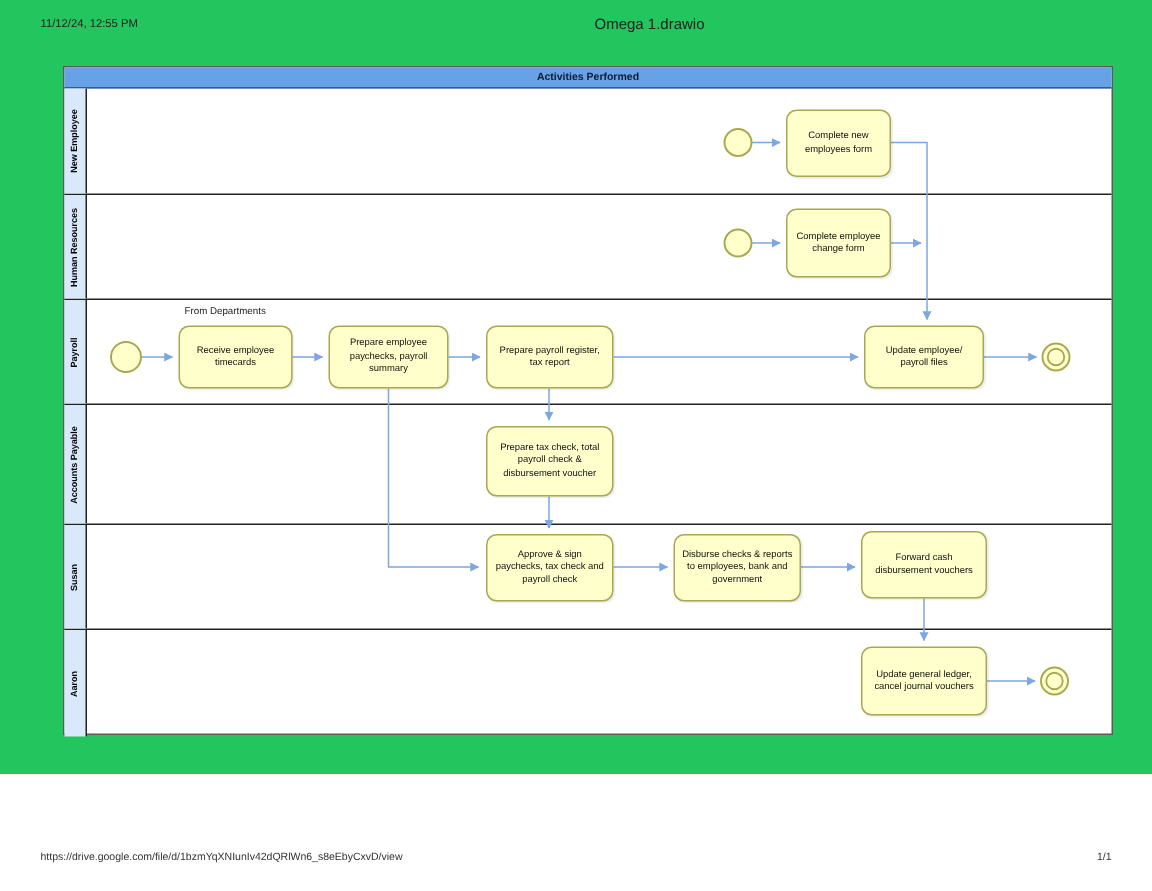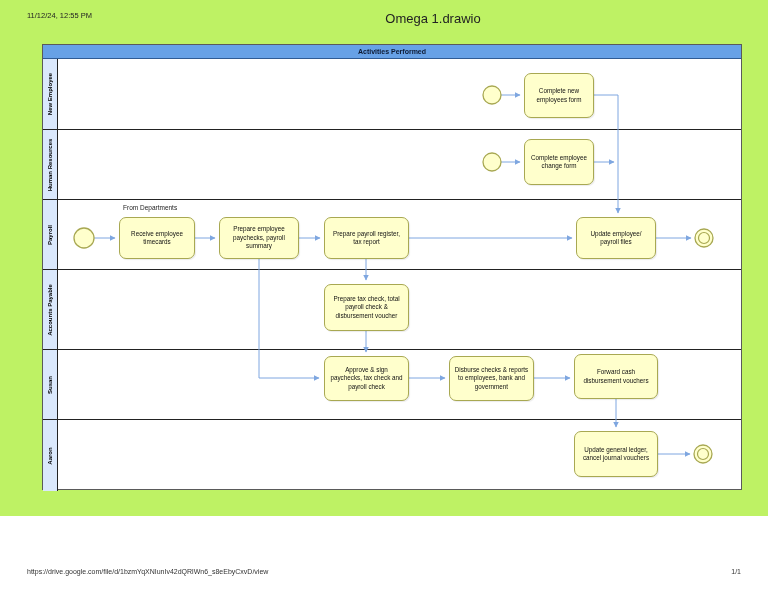--- a/index.html
+++ b/index.html
@@ -1,21 +1,21 @@
 <!DOCTYPE html>
 <html><head>
 <meta charset="utf-8">
 <style>
   * { margin: 0; padding: 0; box-sizing: border-box; }
   html, body { width: 768px; height: 594px; background: #ffffff; font-family: "Liberation Sans", sans-serif; overflow: hidden; }
-  .page { position: relative; width: 768px; height: 516px; background: #bef264; }
+  .page { position: relative; width: 768px; height: 516px; background: #22c55e; }
 
   
   .hdr-left   { position: absolute; left: 27px; top: 11px; font-size: 7.5px; color: #222; }
-  .hdr-center { position: absolute; left: 433px; top: 11px; transform: translateX(-50%); font-size: 13px; color: #222; white-space: nowrap; }
+  .hdr-center { position: absolute; left: 433px; top: 11px; transform: translateX(-50%); font-size: 10px; color: #222; white-space: nowrap; }
   .ftr-url    { position: absolute; left: 27px; top: 568px; font-size: 7px; color: #333; }
   .ftr-page   { position: absolute; right: 27px; top: 568px; font-size: 7px; color: #333; }
 
   
   .pool { position: absolute; left: 42px; top: 44px; width: 700px; height: 446px; border: 1px solid #5a5a5a; background: #ffffff; }
   .pool-title { height: 14px; background: #67A1E6; border-bottom: 1px solid #2f5b94; text-align: center; font-size: 7px; font-weight: bold; color: #0d1a33; line-height: 13px; }
   .lanes { position: absolute; left: 0; top: 14px; width: 698px; }
   .lane { display: flex; border-bottom: 1px solid #222; }
   .lane:last-child { border-bottom: none; }
   .lane-label-cell { position: relative; width: 15px; background: #DAE8FC; border-right: 1px solid #222; }

